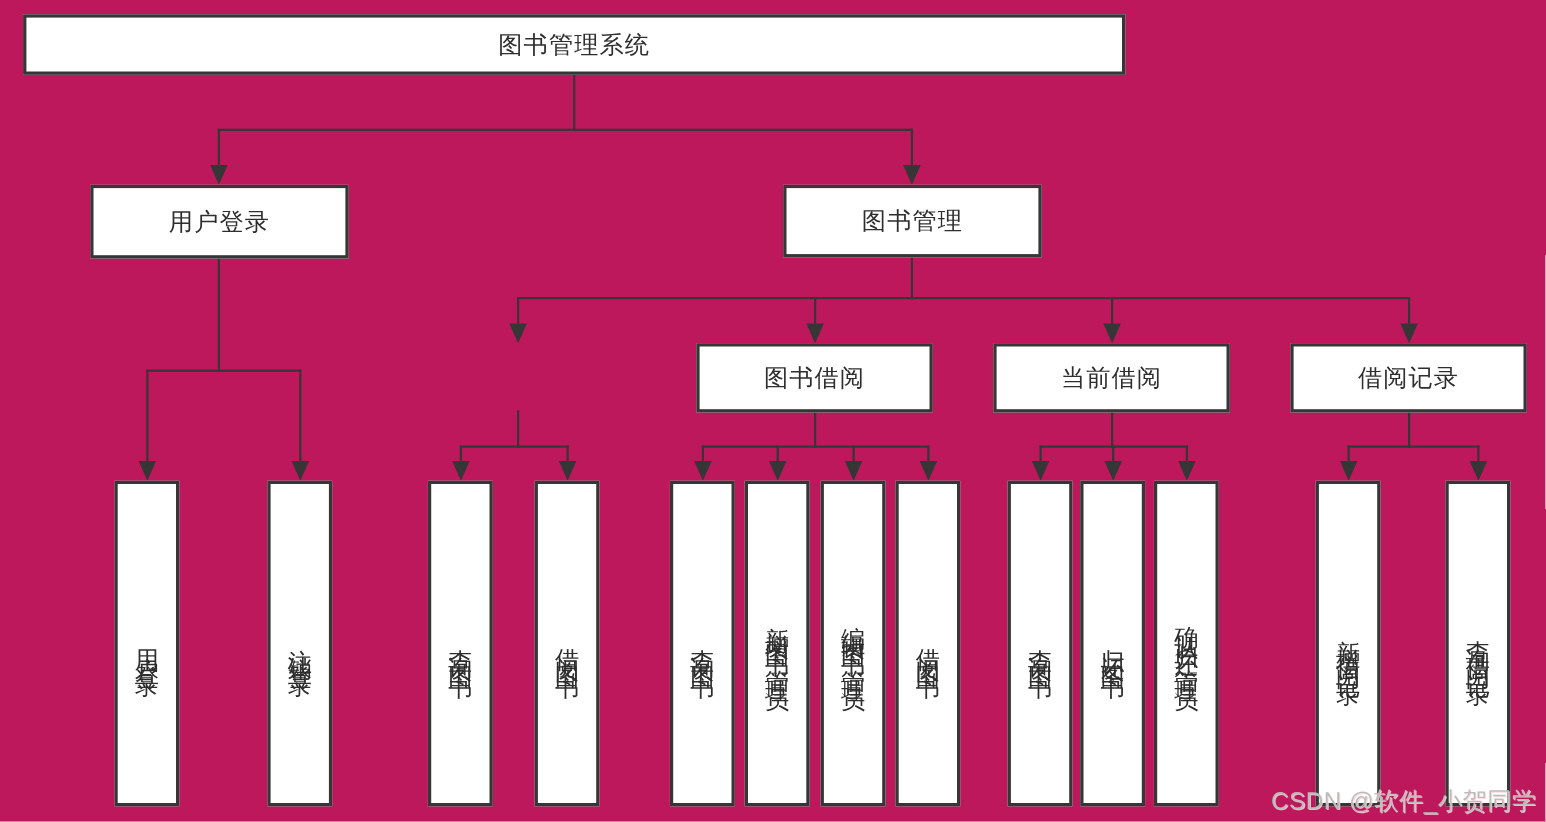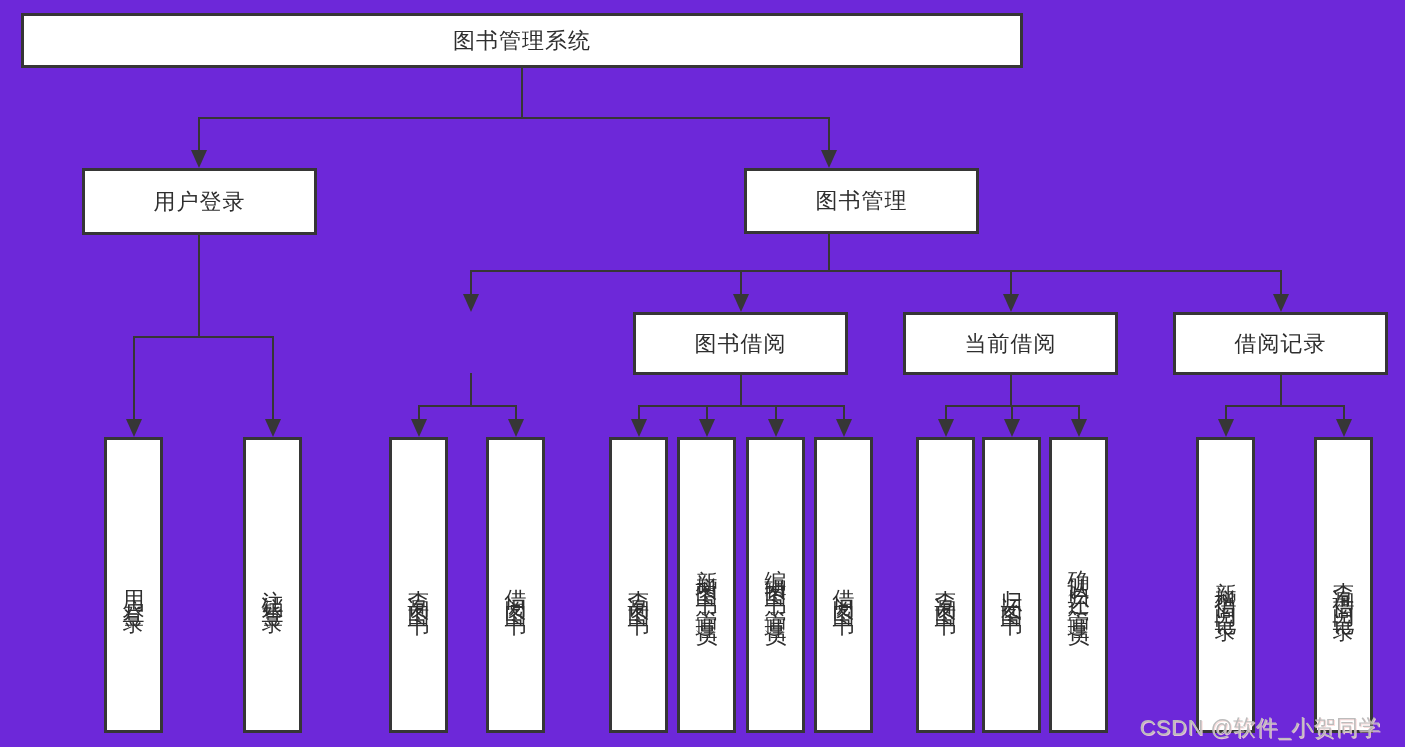--- a/index.html
+++ b/index.html
@@ -1,17 +1,17 @@
 <!DOCTYPE html>
 <html><head>
 <meta charset="utf-8">
 <style>
   html,body { margin:0; padding:0; background:#ffffff; }
   .canvas {
-    position:relative; width:1405px; height:747px; background:#6d28d9;
+    position:relative; width:1405px; height:747px; background:#be185d;
     font-family:"Liberation Sans", sans-serif; overflow:hidden;
   }
   .node {
     position:absolute; box-sizing:border-box; background:#ffffff;
     border:3px solid #363636; color:#2e2e2e;
     display:flex; align-items:center; justify-content:center;
     font-size:22px; letter-spacing:1px; text-align:center;
   }
   .leaf {
     writing-mode:vertical-rl; text-orientation:mixed;
@@ -19,21 +19,21 @@
     padding-top:6px;
   }
   .vl { position:absolute; width:2px; background:#363636; }
   .hl { position:absolute; height:2px; background:#363636; }
   .ah {
     position:absolute; width:0; height:0;
     border-left:8px solid transparent; border-right:8px solid transparent;
     border-top:18px solid #363636;
   }
   .wm {
-    position:absolute; right:24px; bottom:4px;
+    position:absolute; right:8px; bottom:4px;
     font-size:22px; color:#bcbcbc; letter-spacing:0.5px;
     text-shadow:1px 1px 0 rgba(250,215,215,0.85);
     white-space:nowrap;
   }
 </style>
 </head>
 <body>
 
 <div class="canvas">
 
@@ -92,21 +92,21 @@
   <div class="vl" style="left:1280px;top:373px;height:34px"></div>
   <div class="hl" style="left:1225px;top:405px;width:120px"></div>
   <div class="vl" style="left:1225px;top:405px;height:16px"></div>
   <div class="ah" style="left:1218px;top:419px"></div>
   <div class="vl" style="left:1343px;top:405px;height:16px"></div>
   <div class="ah" style="left:1336px;top:419px"></div>
 
   <div class="node" style="left:21px;top:13px;width:1002px;height:55px">图书管理系统</div>
 
   <div class="node" style="left:82px;top:168px;width:235px;height:67px">用户登录</div>
-  <div class="node" style="left:744px;top:168px;width:235px;height:66px">图书管理</div>
+  <div class="node" style="left:712px;top:168px;width:235px;height:66px">图书管理</div>
 
   <div class="node" style="left:633px;top:312px;width:215px;height:63px">图书借阅</div>
   <div class="node" style="left:903px;top:312px;width:215px;height:63px">当前借阅</div>
   <div class="node" style="left:1173px;top:312px;width:215px;height:63px">借阅记录</div>
 
   <div class="node leaf" style="left:104px;top:437px;width:59px;height:296px">用户登录</div>
   <div class="node leaf" style="left:243px;top:437px;width:59px;height:296px">注销登录</div>
 
   <div class="node leaf" style="left:389px;top:437px;width:59px;height:296px">查询图书</div>
   <div class="node leaf" style="left:486px;top:437px;width:59px;height:296px">借阅图书</div>

